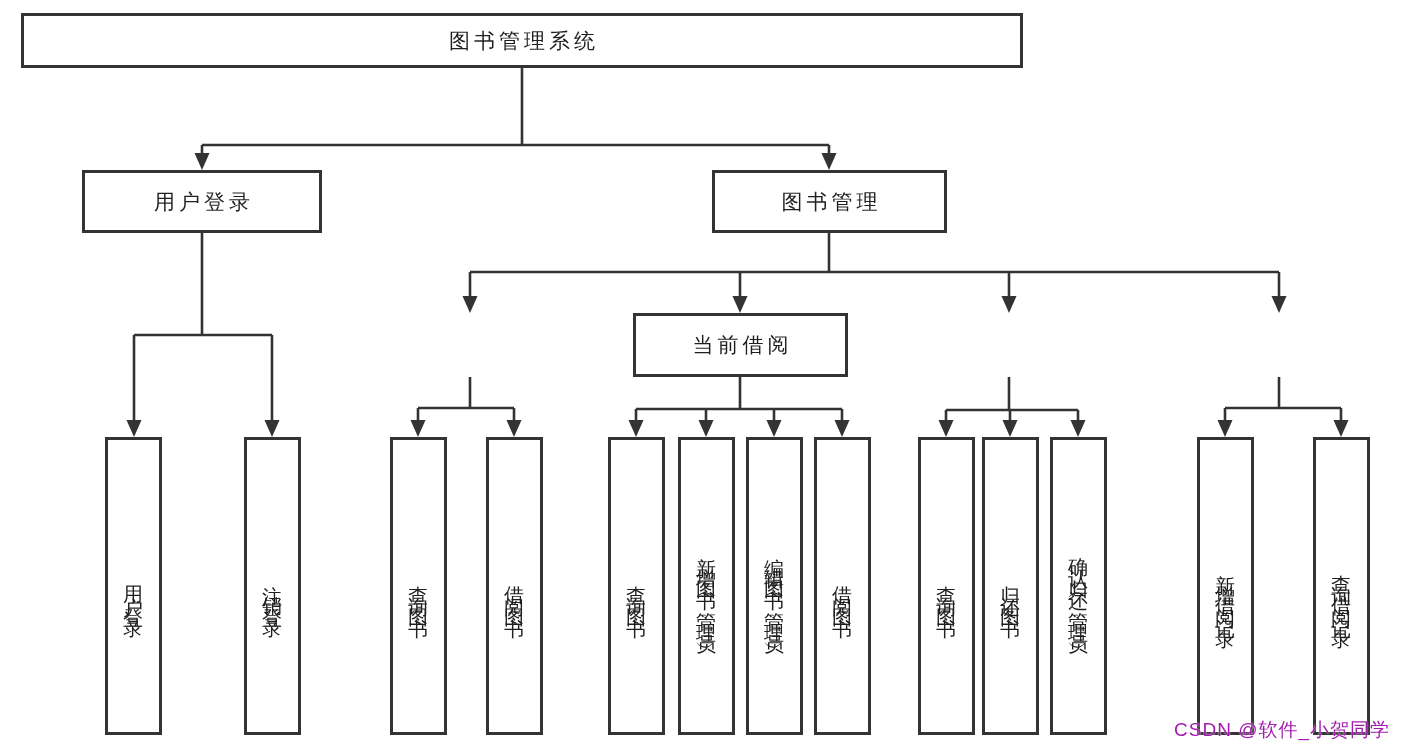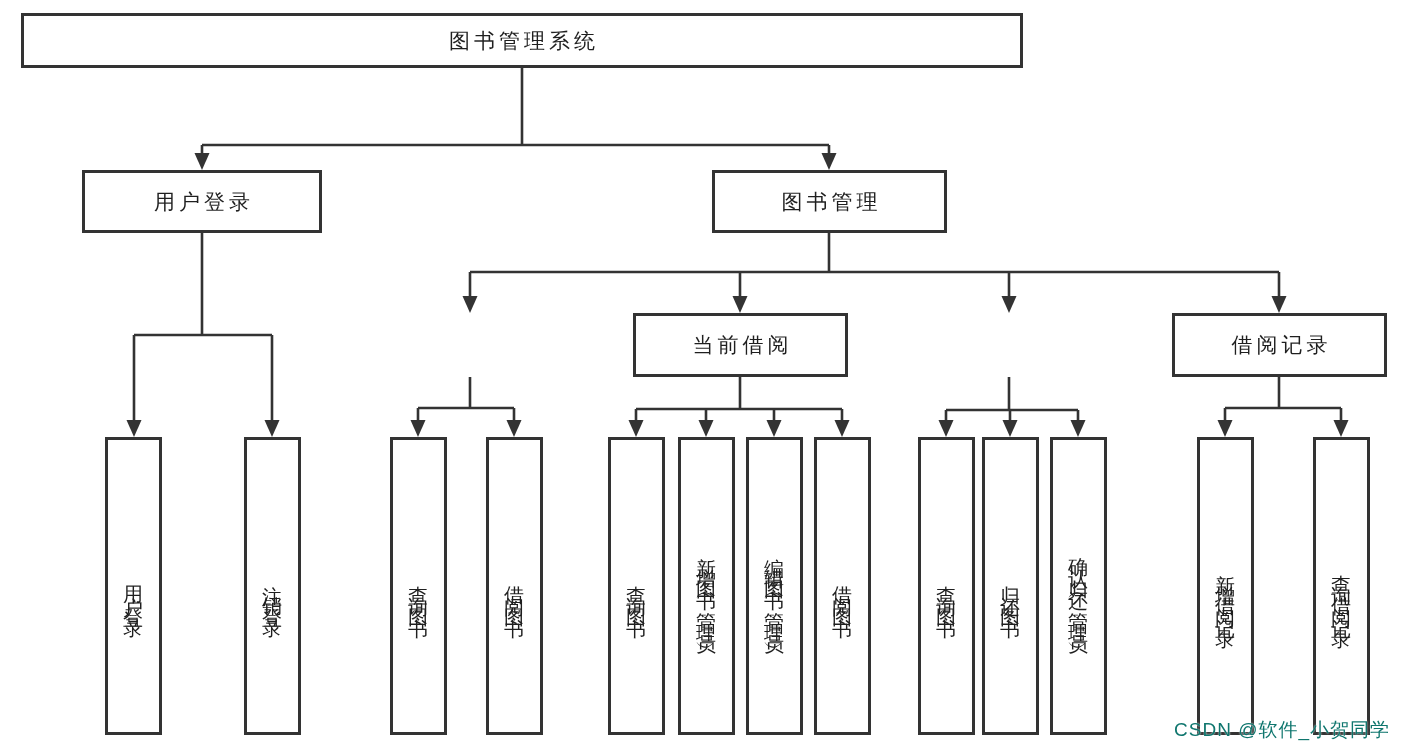--- a/index.html
+++ b/index.html
@@ -18,21 +18,21 @@
     white-space:nowrap;line-height:1.2;
   }
   .leaf{top:437px;width:57px;height:298px;}
   .vlabel{
     writing-mode:vertical-rl;text-orientation:mixed;
     font-size:20px;line-height:1;letter-spacing:11px;margin-bottom:-11px;
     white-space:nowrap;
   }
   .watermark{
     position:absolute;right:3px;bottom:4px;
-    font-size:19px;letter-spacing:1px;color:#0f766e;
+    font-size:19px;letter-spacing:1px;color:#a21caf;
     text-shadow:0 0 2px #ffffff;white-space:nowrap;
   }
 </style>
 </head>
 <body>
 
 <div class="stage">
 
   <svg class="wires" width="1405" height="747" viewBox="0 0 1405 747">
     <g stroke="#333333" stroke-width="2.6" fill="none">
@@ -81,23 +81,20 @@
   <div class="node" style="left:82px;top:170px;width:240px;height:63px">
     <span class="hlabel">用户登录</span>
   </div>
   <div class="node" style="left:712px;top:170px;width:235px;height:63px">
     <span class="hlabel">图书管理</span>
   </div>
 
   <div class="node" style="left:633px;top:313px;width:215px;height:64px">
     <span class="hlabel">当前借阅</span>
   </div>
-  <div class="node" style="left:1172px;top:313px;width:215px;height:64px">
-    <span class="hlabel">借阅记录</span>
-  </div>
 
   <div class="node leaf" style="left:105px">
     <span class="vlabel">用户登录</span>
   </div>
   <div class="node leaf" style="left:244px">
     <span class="vlabel">注销登录</span>
   </div>
 
   <div class="node leaf" style="left:390px">
     <span class="vlabel">查询图书</span>

